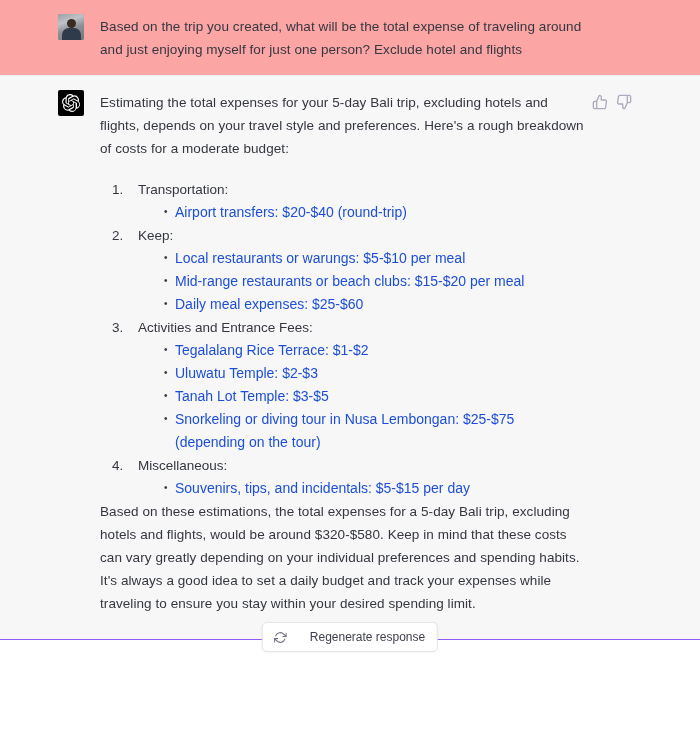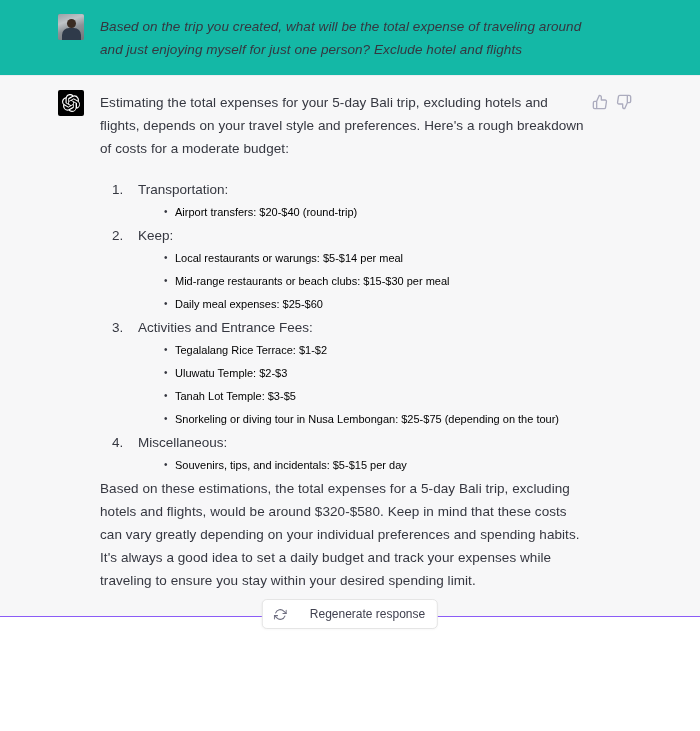--- a/index.html
+++ b/index.html
@@ -23,22 +23,21 @@
   .conversation {
     flex: 0 0 auto;
     width: 700px;
   }
   .msg {
     display: block;
     width: 700px;
     padding: 14px 0 14px 0;
   }
   .msg-user {
-    background: #14b8a6;
-    font-style: italic;
+    background: #fca5a5;
   }
   .msg-assistant {
     background: #f7f7f8;
     border-top: 1px solid #ececf1;
     border-bottom: 1px solid #8b5cf6;
     padding-bottom: 24px;
   }
   .msg-inner {
     display: flex;
     align-items: flex-start;
@@ -153,23 +152,23 @@
     padding: 0;
   }
   ul.subitems {
     list-style: none;
     margin: 0;
     padding-left: 26px;
   }
   ul.subitems > li {
     position: relative;
     padding-left: 11px;
-    font-size: 11px;
+    font-size: 14px;
     line-height: 23px;
-    color: #000000;
+    color: #1d4ed8;
   }
   ul.subitems > li::before {
     content: "•";
     position: absolute;
     left: 0;
     top: -1px;
     font-size: 10px;
     color: #353740;
   }
 
@@ -250,22 +249,22 @@
             <li>
               <span class="step-title">Transportation:</span>
               <ul class="subitems">
                 <li>Airport transfers: $20-$40 (round-trip)</li>
               </ul>
             </li>
 
             <li>
               <span class="step-title">Keep:</span>
               <ul class="subitems">
-                <li>Local restaurants or warungs: $5-$14 per meal</li>
-                <li>Mid-range restaurants or beach clubs: $15-$30 per meal</li>
+                <li>Local restaurants or warungs: $5-$10 per meal</li>
+                <li>Mid-range restaurants or beach clubs: $15-$20 per meal</li>
                 <li>Daily meal expenses: $25-$60</li>
               </ul>
             </li>
 
             <li>
               <span class="step-title">Activities and Entrance Fees:</span>
               <ul class="subitems">
                 <li>Tegalalang Rice Terrace: $1-$2</li>
                 <li>Uluwatu Temple: $2-$3</li>
                 <li>Tanah Lot Temple: $3-$5</li>

